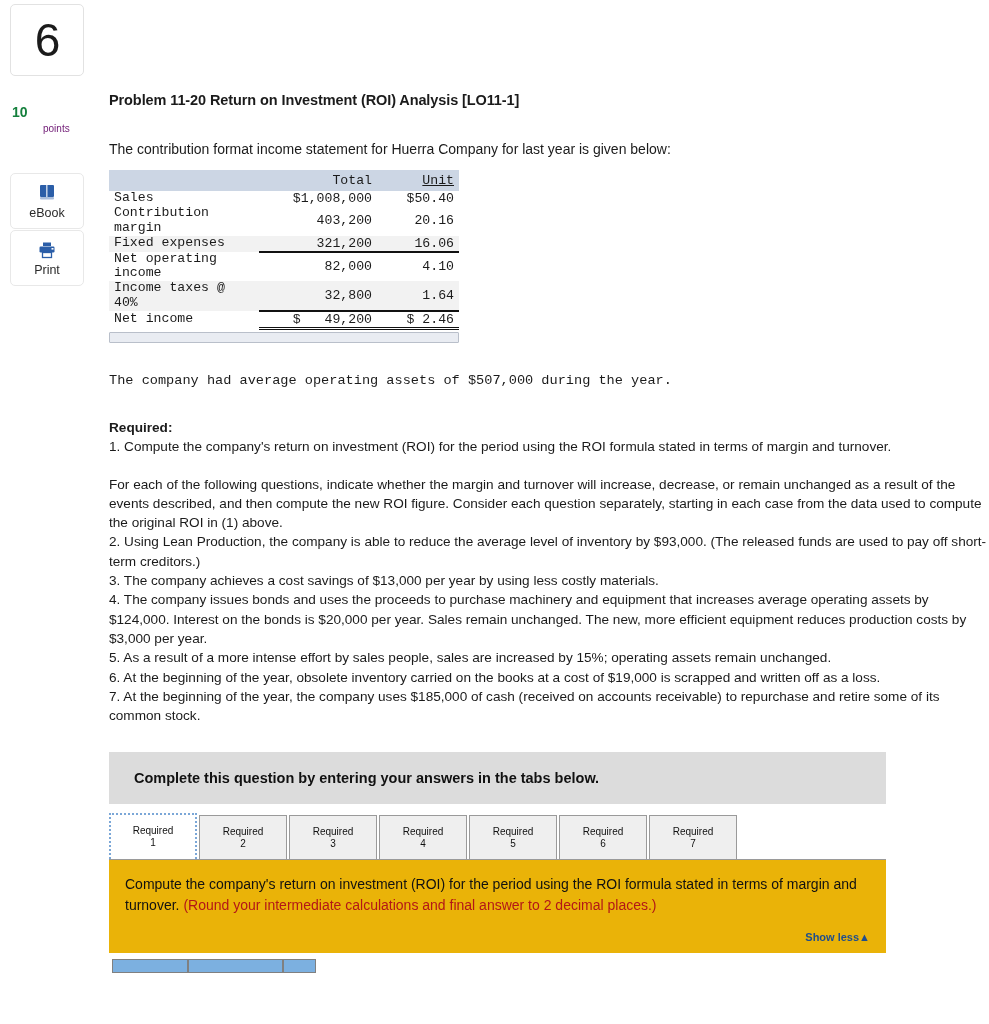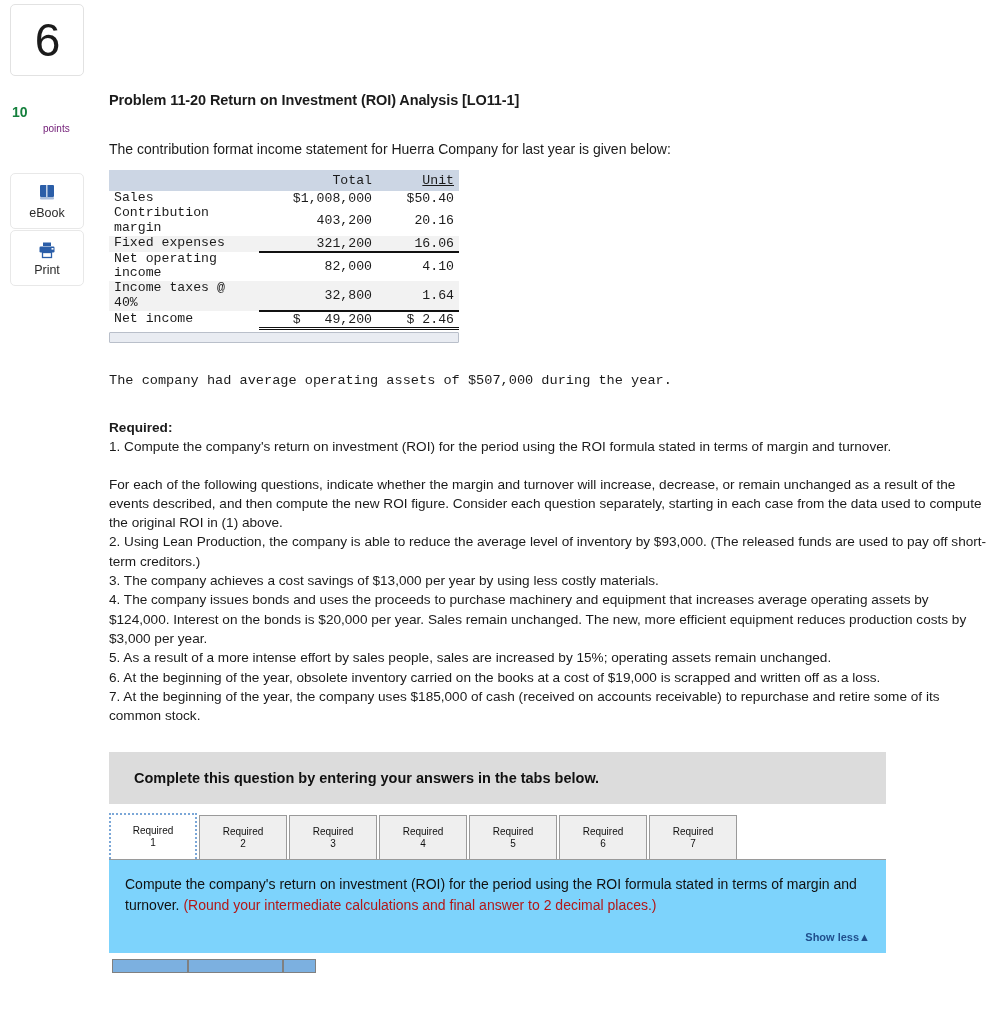--- a/index.html
+++ b/index.html
@@ -99,21 +99,21 @@
   }
   .tab.active {
     background: #ffffff;
     border: 2px dotted #7ba7d7;
     border-bottom: none;
     height: 46px;
   }
   .tab-top { display: block; }
   .tab-bot { display: block; }
   .panel {
-    background: #7dd3fc;
+    background: #eab308;
     border-top: 1px solid #9a9a9a;
     padding: 14px 16px 10px 16px;
     width: 777px;
     position: relative;
   }
   .panel-txt { font-size: 14px; color: #111; line-height: 1.46; }
   .red { color: #b31717; }
   .showless {
     text-align: right; font-size: 11px; font-weight: 700;
     color: #1f4e8c; margin-top: 16px; cursor: pointer;

